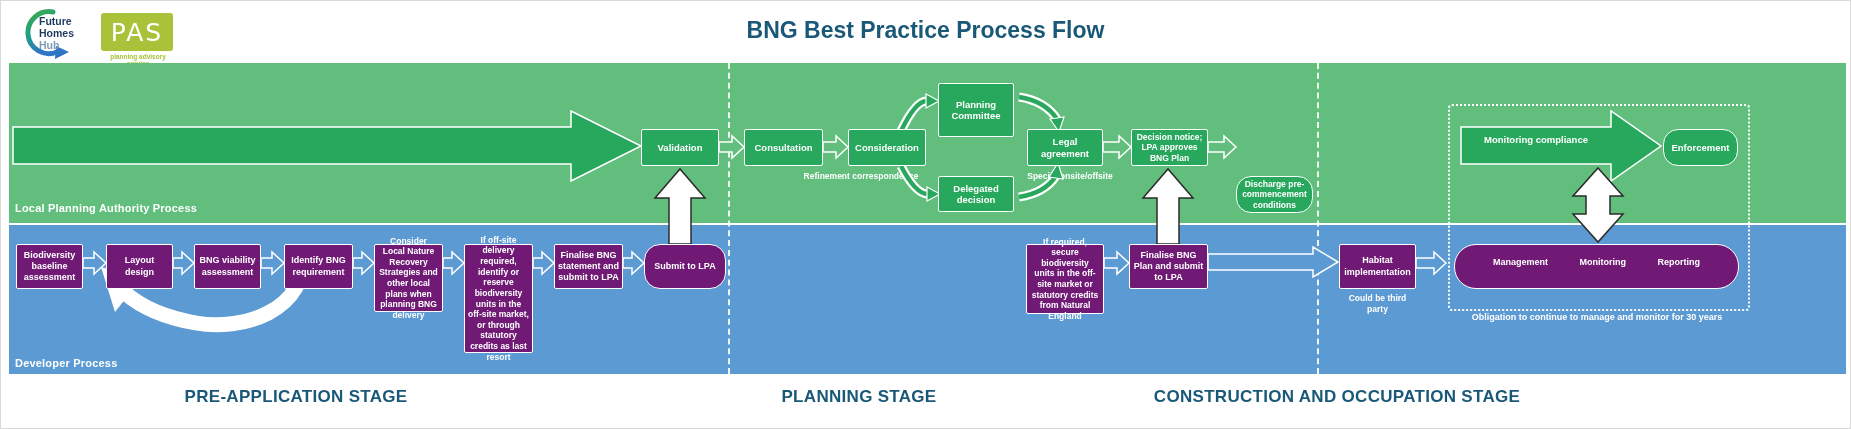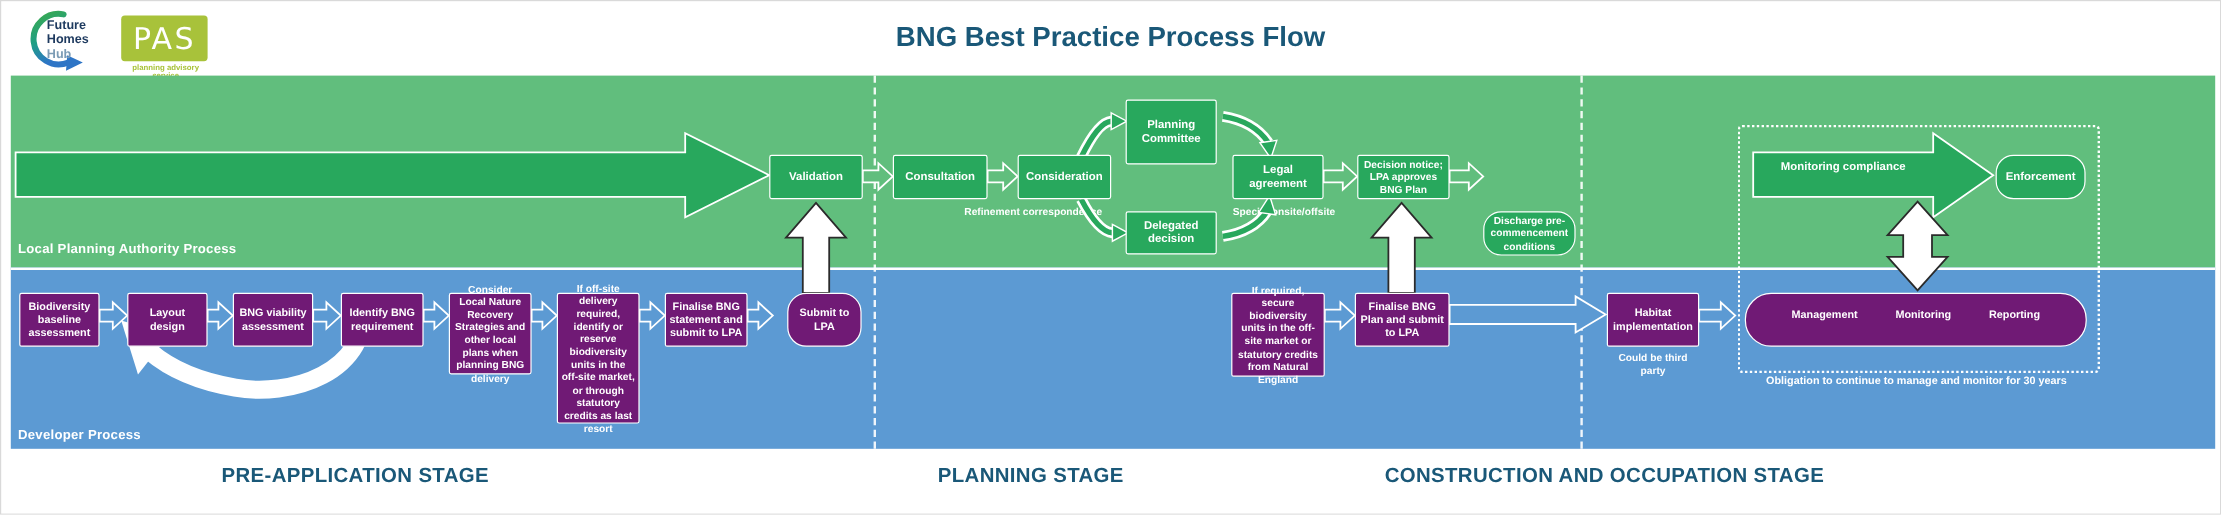--- a/index.html
+++ b/index.html
@@ -132,21 +132,21 @@
   <div class="note" style="left:800px;width:120px;top:170px;">Refinement correspondence</div>
   <div class="note" style="left:1019px;width:100px;top:170px;">Specify onsite/offsite</div>
 
   <div class="bbox node" style="left:15px;top:243px;width:67px;height:45px;">Biodiversity baseline assessment</div>
   <div class="bbox node" style="left:105px;top:243px;width:67px;height:45px;">Layout design</div>
   <div class="bbox node" style="left:193px;top:243px;width:67px;height:45px;">BNG viability assessment</div>
   <div class="bbox node" style="left:283px;top:243px;width:69px;height:45px;">Identify BNG requirement</div>
   <div class="bbox node" style="left:373px;top:243px;width:69px;height:68px;font-size:8.5px;">Consider Local Nature Recovery Strategies and other local plans when planning BNG delivery</div>
   <div class="bbox node" style="left:463px;top:243px;width:69px;height:109px;font-size:8.5px;">If off-site delivery required, identify or reserve biodiversity units in the off-site market, or through statutory credits as last resort</div>
   <div class="bbox node" style="left:553px;top:243px;width:69px;height:45px;">Finalise BNG statement and submit to LPA</div>
-  <div class="bbox node" style="left:643px;top:243px;width:62px;height:45px;border-radius:16px;margin-left:12px;">Submit to LPA</div>
+  <div class="bbox node" style="left:643px;top:243px;width:82px;height:45px;border-radius:16px;">Submit to LPA</div>
   <div class="bbox node" style="left:1025px;top:243px;width:78px;height:70px;font-size:8.5px;">If required, secure biodiversity units in the off-site market or statutory credits from Natural England</div>
   <div class="bbox node" style="left:1128px;top:243px;width:79px;height:45px;">Finalise BNG Plan and submit to LPA</div>
   <div class="bbox node" style="left:1338px;top:243px;width:77px;height:45px;">Habitat implementation</div>
   <div class="note" style="left:1338px;width:77px;top:292px;">Could be third party</div>
   <div class="bbox node mmr" style="left:1453px;top:243px;width:285px;height:45px;border-radius:22px;">
     <span>Management</span>
     <span>Monitoring</span>
     <span>Reporting</span>
   </div>
   <div class="note" style="left:1447px;width:298px;top:311px;font-size:9px;">Obligation to continue to manage and monitor for 30 years</div>

